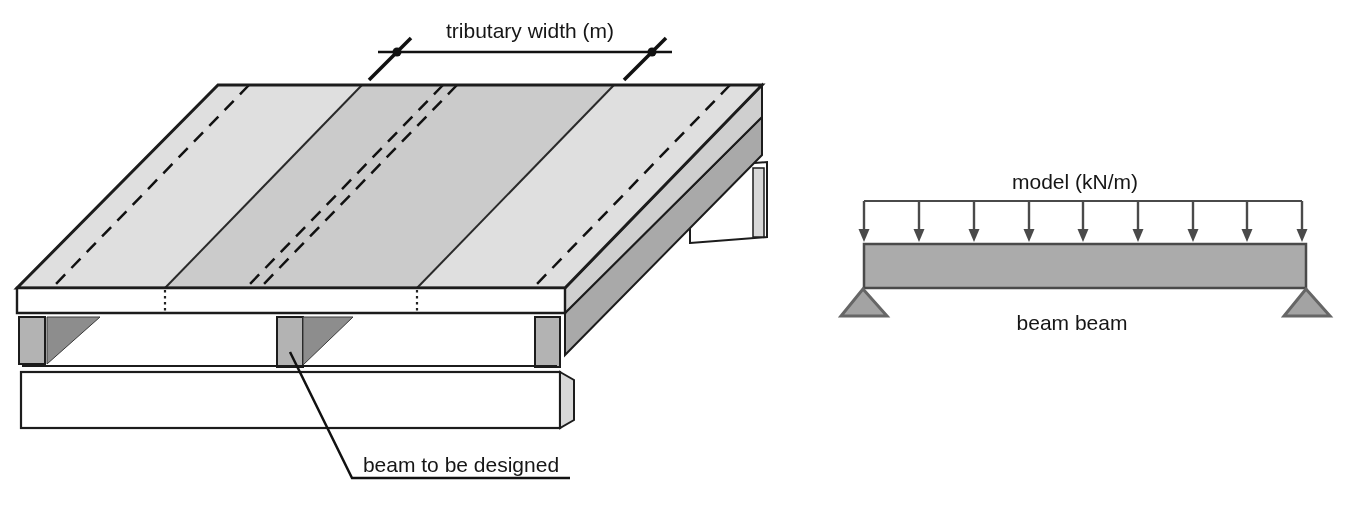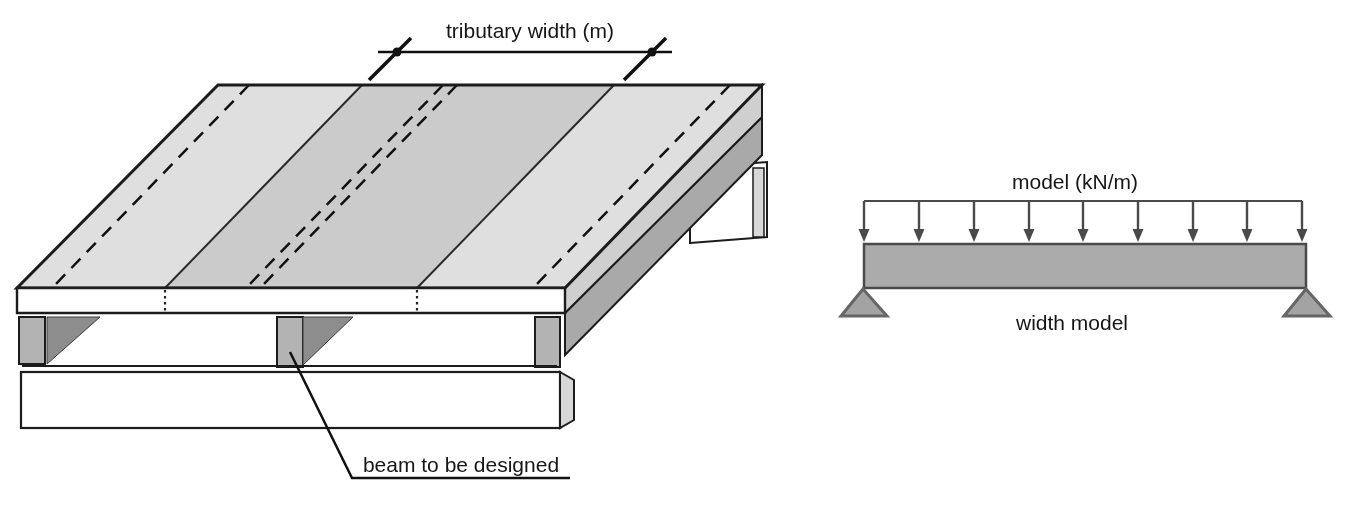--- a/index.html
+++ b/index.html
@@ -106,14 +106,14 @@
       <rect x="864" y="244" width="442" height="44" stroke="#4a4a4a" stroke-width="2.5" fill="#ababab"></rect>
 
       <polygon points="863,289 841,316 887,316" stroke="#666666" stroke-width="3" stroke-linejoin="miter" fill="#a3a3a3"></polygon>
       <polygon points="1306,289 1284,316 1330,316" stroke="#666666" stroke-width="3" stroke-linejoin="miter" fill="#a3a3a3"></polygon>
     </g>
   </svg>
 
   <div class="lbl lbl-callout">beam to be designed</div>
   <div class="lbl lbl-tributary">tributary width (m)</div>
   <div class="lbl lbl-load">model (kN/m)</div>
-  <div class="lbl lbl-beammodel">width model</div>
+  <div class="lbl lbl-beammodel">beam beam</div>
 </div>
 
 </body></html>

